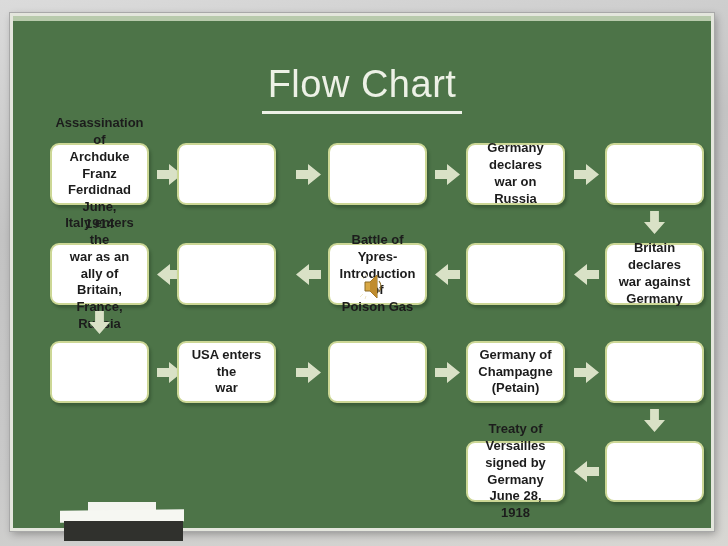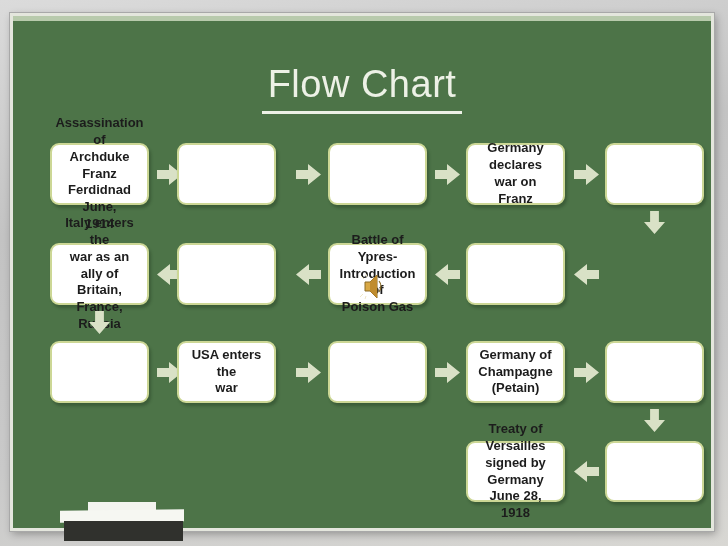--- a/index.html
+++ b/index.html
@@ -62,38 +62,41 @@
   <div class="fbox c1 r1">Assassination of
 Archduke Franz
 Ferdidnad June,
 1914</div>
   <div class="arr arr-h arr-right g1 ay1"></div>
   <div class="fbox c2 r1"></div>
   <div class="arr arr-h arr-right g2 ay1"></div>
   <div class="fbox c3 r1"></div>
   <div class="arr arr-h arr-right g3 ay1"></div>
   <div class="fbox c4 r1">Germany declares
-war on Franz</div>
+war on Russia</div>
   <div class="arr arr-h arr-right g4 ay1"></div>
   <div class="fbox c5 r1"></div>
   <div class="arr arr-down d15"></div>
 
   <div class="fbox c1 r2">Italy enters the
 war as an ally of
 Britain, France,
 Russia</div>
   <div class="arr arr-h arr-left g1 ay2"></div>
   <div class="fbox c2 r2"></div>
   <div class="arr arr-h arr-left g2 ay2"></div>
   <div class="fbox c3 r2">Battle of Ypres-
 Introduction of
 Poison Gas</div>
   <div class="arr arr-h arr-left g3 ay2"></div>
   <div class="fbox c4 r2"></div>
   <div class="arr arr-h arr-left g4 ay2"></div>
+  <div class="fbox c5 r2">Britain declares
+war against
+Germany</div>
   <div class="arr arr-down d21"></div>
 
   <div class="speaker">
     <svg width="26" height="29" viewBox="0 0 26 29">
       <g stroke="#efe7c9" stroke-width="1">
         <line x1="4" y1="7" x2="1" y2="4"></line>
         <line x1="7" y1="5" x2="6" y2="2"></line>
         <line x1="3" y1="22" x2="0" y2="25"></line>
         <line x1="6" y1="24" x2="5" y2="27"></line>
       </g>

